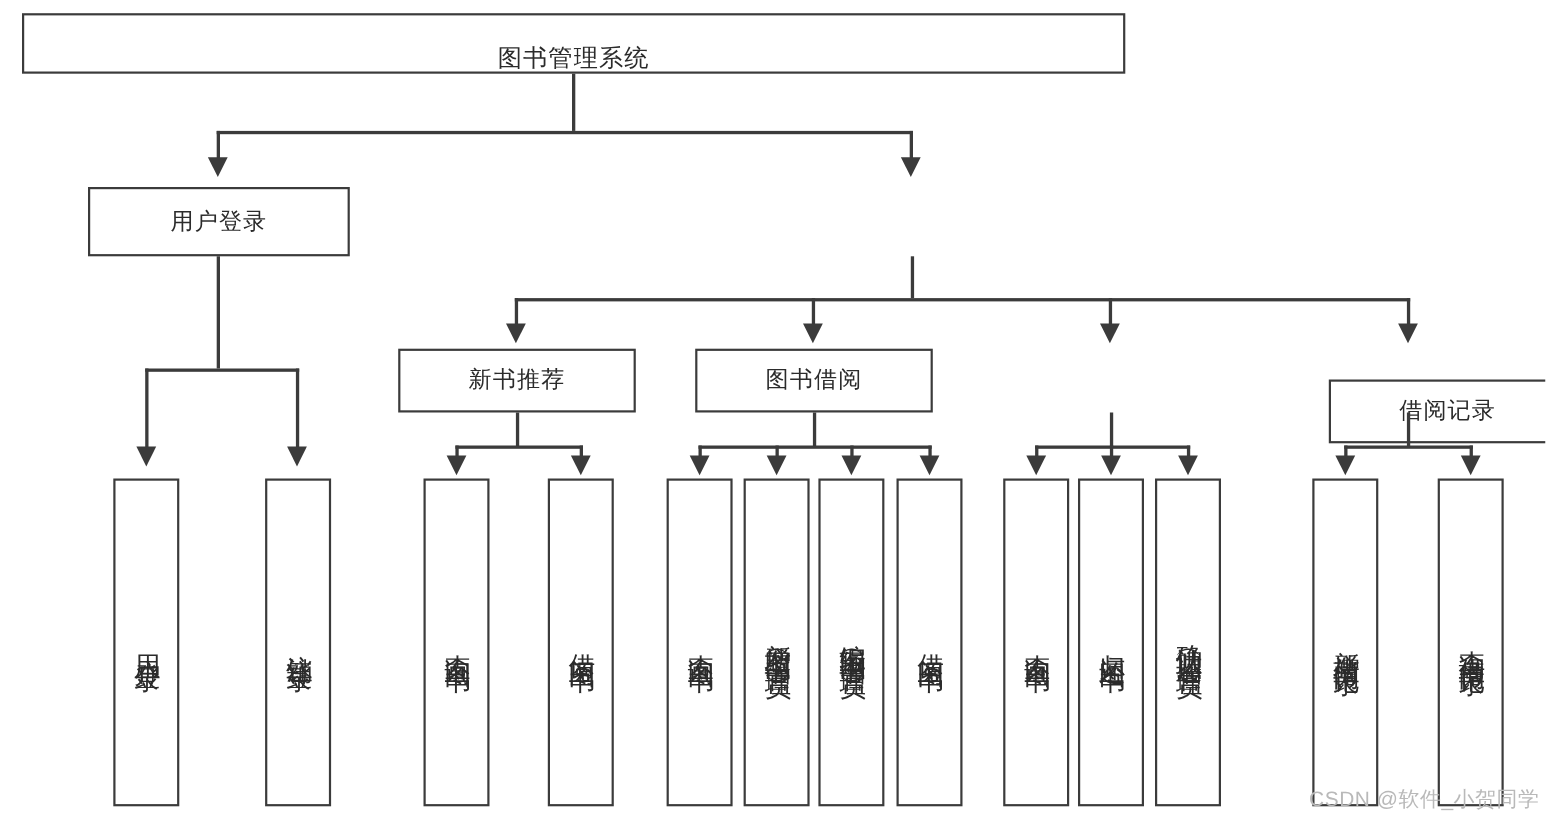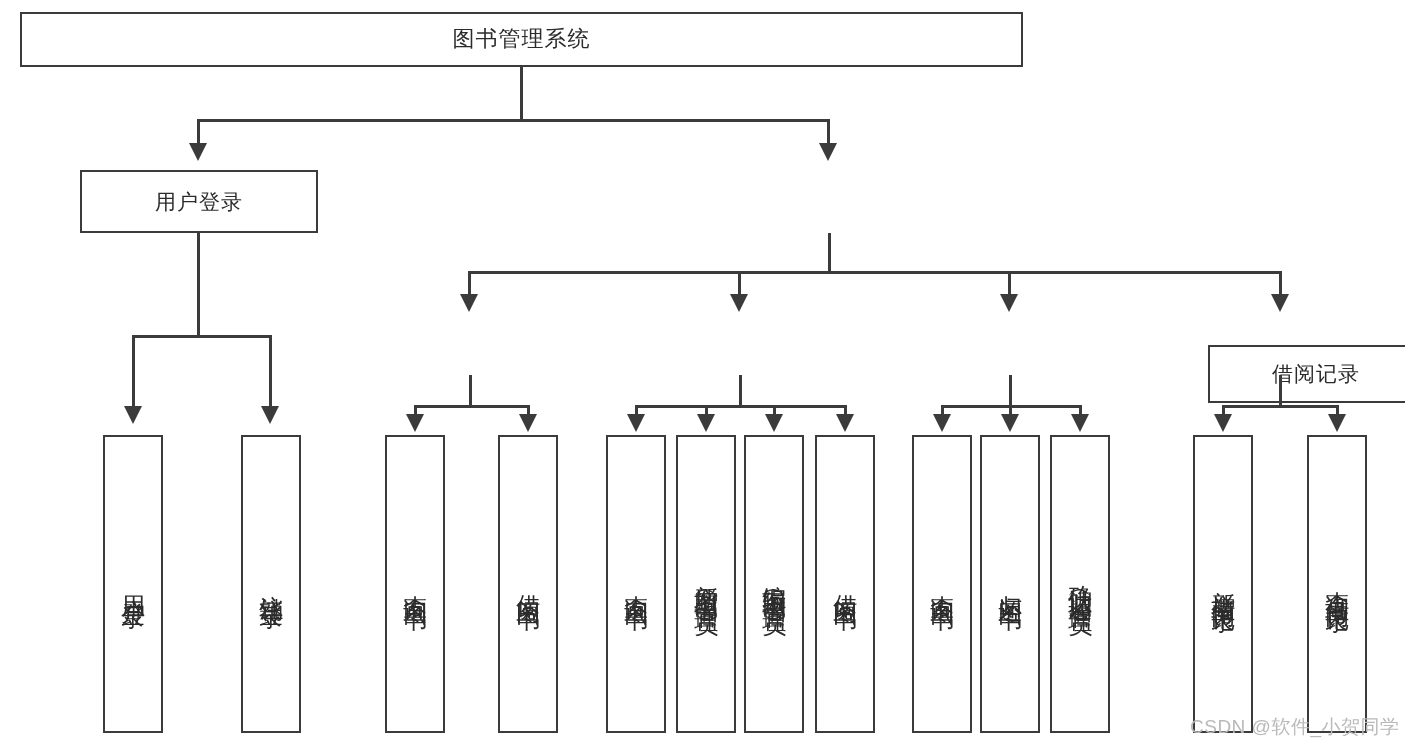--- a/index.html
+++ b/index.html
@@ -73,21 +73,21 @@
     color:#b9b9b9;
     white-space:nowrap;
     letter-spacing:0.5px;
   }
 </style>
 </head>
 <body>
 
 <div id="stage">
 
-  <div class="node horiz root" style="left:20px;top:12px;width:1003px;height:55px;">
+  <div class="node horiz root" style="left:20px;top:12px;width:1003px;height:55px;align-items:flex-end;">
     <span class="lbl">图书管理系统</span>
   </div>
 
   <div class="vline" style="left:520px;top:67px;width:3px;height:52px;"></div>
 
   <div class="hline" style="left:197px;top:119px;width:633px;height:3px;"></div>
 
   <div class="vline" style="left:197px;top:119px;width:3px;height:26px;"></div>
   <div class="arrow" style="left:189px;top:143px;"></div>
 
@@ -114,20 +114,26 @@
 
   <div class="vline" style="left:738px;top:271px;width:3px;height:25px;"></div>
   <div class="arrow" style="left:730px;top:294px;"></div>
 
   <div class="vline" style="left:1008px;top:271px;width:3px;height:25px;"></div>
   <div class="arrow" style="left:1000px;top:294px;"></div>
 
   <div class="vline" style="left:1279px;top:271px;width:3px;height:25px;"></div>
   <div class="arrow" style="left:1271px;top:294px;"></div>
 
+  <div class="node horiz" style="left:362px;top:317px;width:216px;height:58px;">
+    <span class="lbl">新书推荐</span>
+  </div>
+  <div class="node horiz" style="left:632px;top:317px;width:216px;height:58px;">
+    <span class="lbl">图书借阅</span>
+  </div>
   <div class="node horiz" style="left:1208px;top:317px;width:216px;height:58px;margin-top:28px;">
     <span class="lbl">借阅记录</span>
   </div>
 
   <div class="vline" style="left:469px;top:375px;width:3px;height:32px;"></div>
   <div class="hline" style="left:414px;top:405px;width:116px;height:3px;"></div>
   <div class="vline" style="left:414px;top:405px;width:3px;height:12px;"></div>
   <div class="arrow" style="left:406px;top:414px;"></div>
   <div class="vline" style="left:527px;top:405px;width:3px;height:12px;"></div>
   <div class="arrow" style="left:519px;top:414px;"></div>

